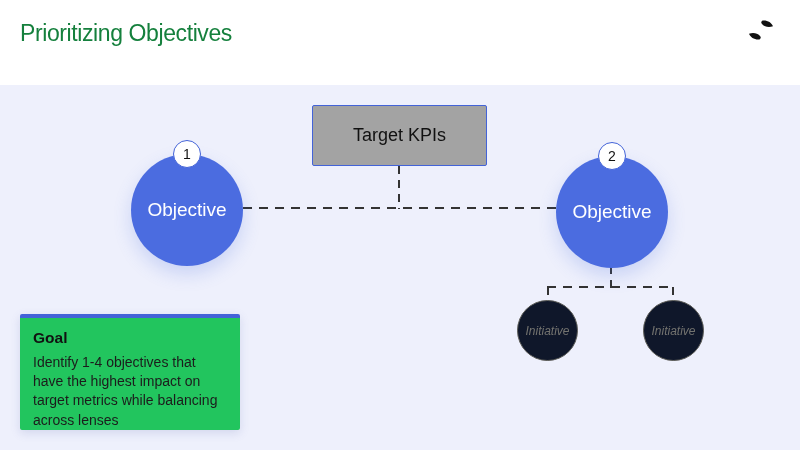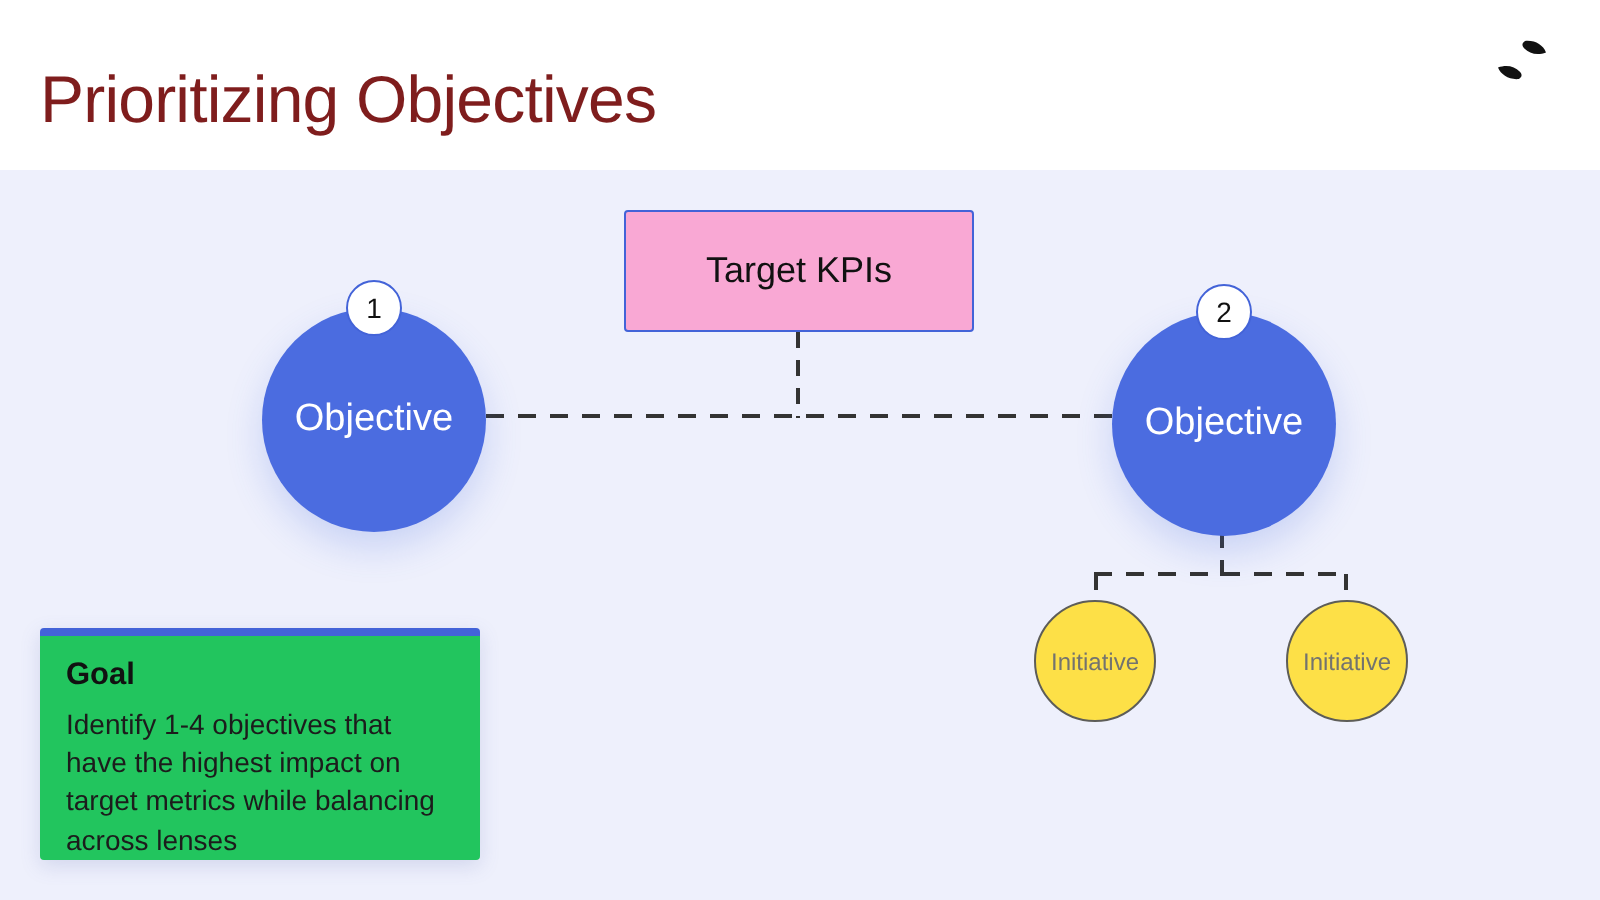--- a/index.html
+++ b/index.html
@@ -15,40 +15,39 @@
     width: 800px; height: 450px;
   }
 
   
   .header {
     position: absolute; left: 0; top: 0; width: 800px; height: 85px;
     background: #ffffff;
   }
   .page-title {
     position: absolute; left: 20px; top: 20px;
-    font-size: 33px; font-weight: 500; letter-spacing: -0.4px;
-    color: #7f1d1d;
-    margin-top: 11px;
+    font-size: 23px; font-weight: 500; letter-spacing: -0.4px;
+    color: #15803d;
   }
   .brand-logo {
     position: absolute; right: 24px; top: 16px;
     width: 30px; height: 28px;
   }
 
   
   .canvas {
     position: absolute; left: 0; top: 85px; width: 800px; height: 365px;
     background: #eef0fc;
   }
 
   
   .kpi-box {
     position: absolute; left: 312px; top: 20px;
     width: 175px; height: 61px;
-    background: #f9a8d4;
+    background: #a3a3a3;
     border: 1.5px solid #4363d8;
     border-radius: 2px;
     display: flex; align-items: center; justify-content: center;
     font-size: 18px; color: #111111;
   }
 
   
   .dash-h {
     position: absolute; height: 2px;
     background: repeating-linear-gradient(90deg, #333333 0 9px, transparent 9px 16px);
@@ -84,25 +83,25 @@
     border: 1.5px solid #4363d8;
     border-radius: 50%;
     display: flex; align-items: center; justify-content: center;
     color: #111111; font-size: 14px;
   }
 
   
   .initiative {
     position: absolute;
     width: 61px; height: 61px;
-    background: #fde047;
+    background: #0f172a;
     border: 1.5px solid #5d5d58;
     border-radius: 50%;
     display: flex; align-items: center; justify-content: center;
-    color: #73736f; font-size: 12px;
+    color: #73736f; font-size: 12px; font-style: italic;
   }
   .initiative-1 { left: 517px; top: 215px; }
   .initiative-2 { left: 643px; top: 215px; }
 
   
   .goal-card {
     position: absolute; left: 20px; top: 229px;
     width: 220px; height: 116px;
     background: #22c55e;
     border-top: 4px solid #4363d8;

